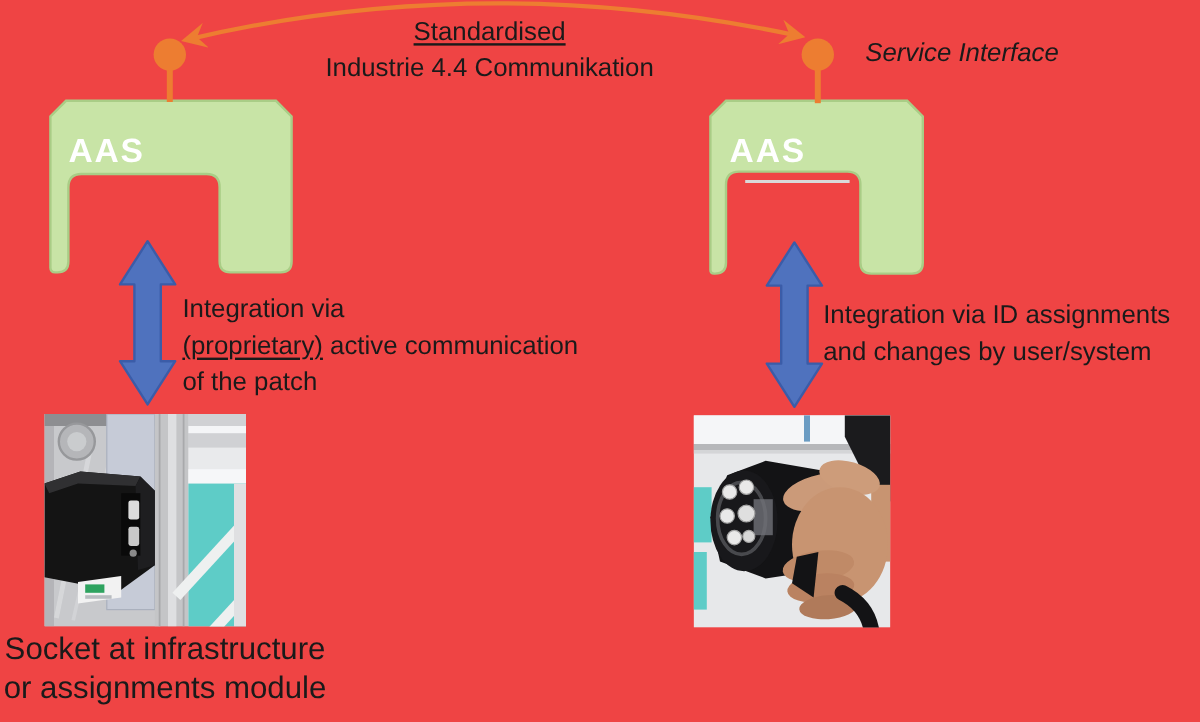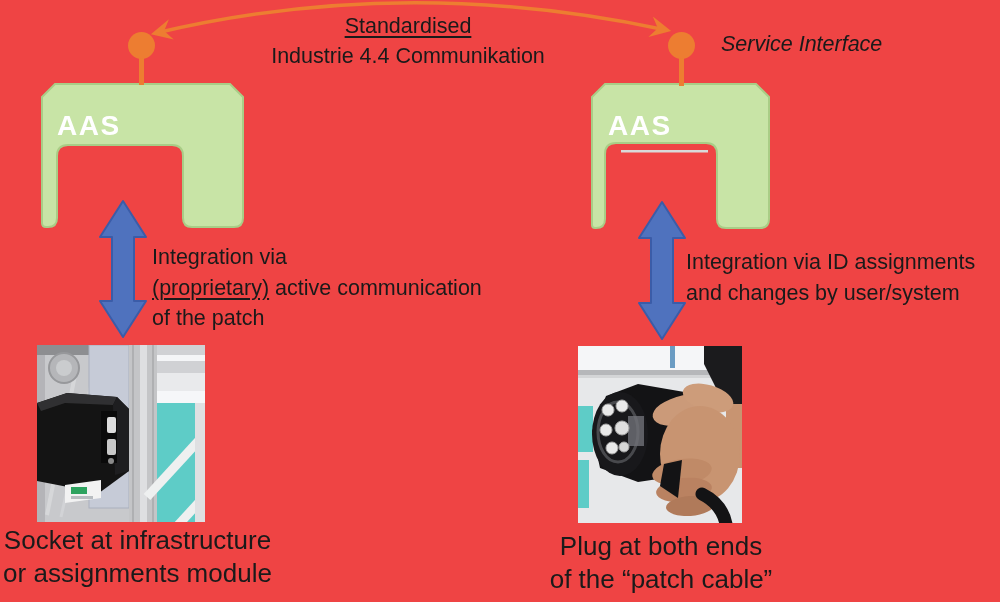--- a/index.html
+++ b/index.html
@@ -163,18 +163,14 @@
   <div class="abs txt integration-text integration-right">
     <div>Integration via ID assignments</div>
     <div>and changes by user/system</div>
   </div>
 
   <div class="abs txt caption caption-left">
     <div>Socket at infrastructure</div>
     <div>or assignments module</div>
   </div>
 
-  <div class="abs txt caption caption-right">
-    <div>Plug at both ends</div>
-    <div>of the “patch cable”</div>
-  </div>
 
 </div>
 
 </body></html>

